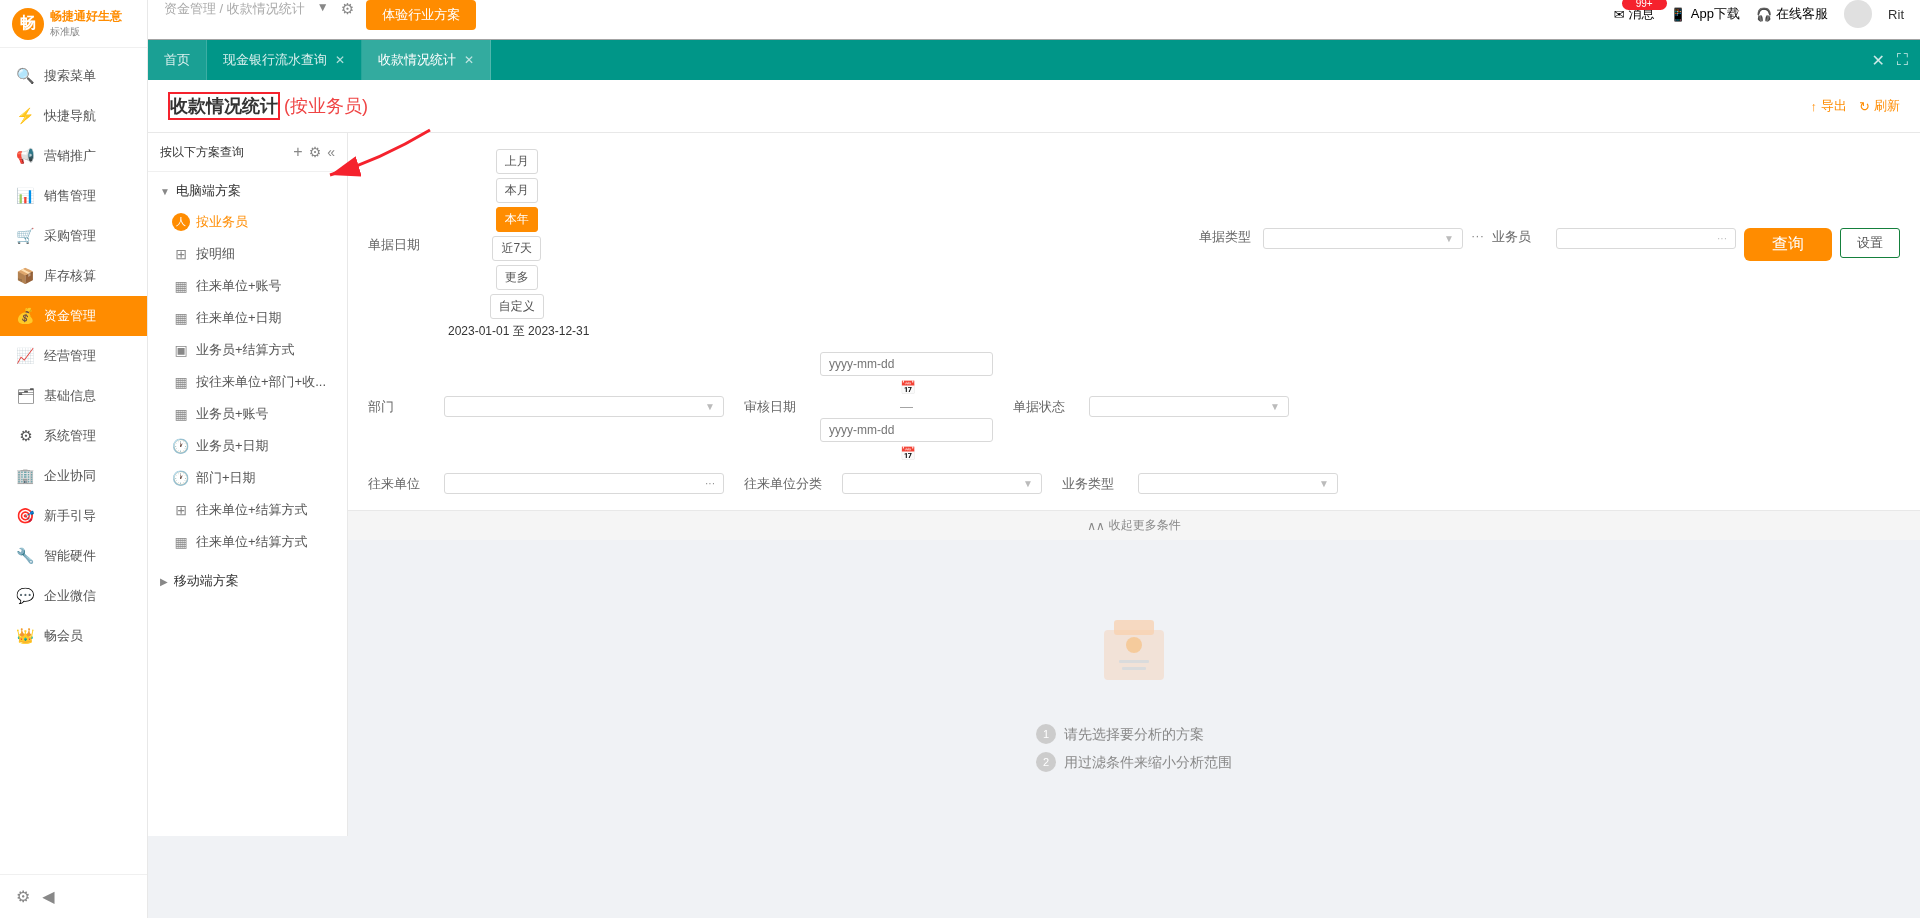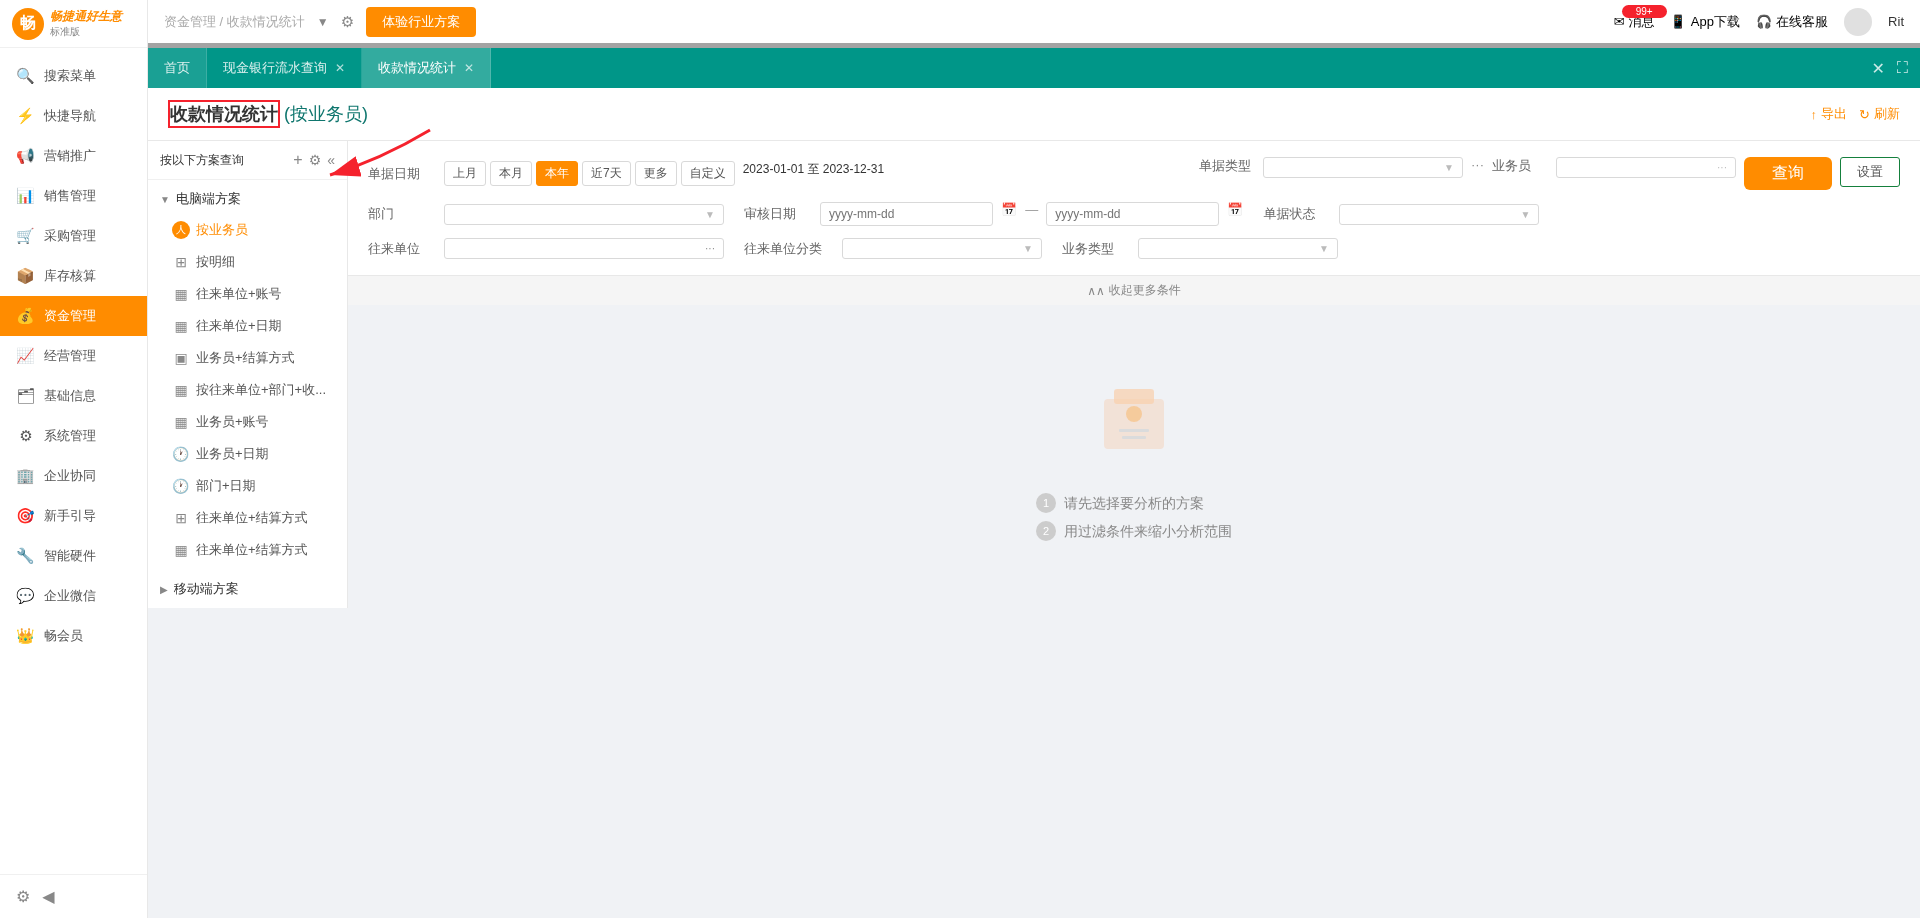--- a/index.html
+++ b/index.html
@@ -13,21 +13,21 @@
     .nav-item { display: flex; align-items: center; padding: 10px 16px; cursor: pointer; color: #555; font-size: 13px; transition: background 0.2s; }
     .nav-item.active { background: #ff8c00; color: #fff; border-radius: 0; }
     .nav-item .nav-icon { width: 20px; height: 20px; margin-right: 8px; display: flex; align-items: center; justify-content: center; font-size: 15px; flex-shrink: 0; }
     .sidebar-bottom { padding: 12px 16px; border-top: 1px solid #f0f0f0; display: flex; gap: 12px; align-items: center; }
     .sidebar-bottom-icon { color: #888; font-size: 16px; cursor: pointer; }
 
     
     .main { flex: 1; display: flex; flex-direction: column; overflow: hidden; }
 
     
-    .topbar { height: 48px; background: #fff; border-bottom: 5px solid #a3a3a3; display: flex; align-items: center; padding: 0 16px; gap: 12px; flex-shrink: 0; }
+    .topbar { height: 40px; background: #fff; border-bottom: 1px solid #a3a3a3; display: flex; align-items: flex-start; padding: 0 16px; gap: 12px; flex-shrink: 0; }
     .topbar-breadcrumb { display: flex; align-items: center; gap: 4px; color: #888; font-size: 13px; }
     .topbar-actions { margin-left: auto; display: flex; align-items: center; gap: 16px; }
     .btn-trial { background: #ff8c00; color: #fff; border: none; padding: 6px 16px; border-radius: 4px; cursor: pointer; font-size: 13px; }
     .topbar-msg { display: flex; align-items: center; gap: 4px; cursor: pointer; position: relative; }
     .badge-red { background: #f5222d; color: #fff; border-radius: 10px; font-size: 10px; padding: 1px 14px; position: absolute; top: -8px; right: -12px; }
     .avatar-placeholder { width: 28px; height: 28px; border-radius: 50%; background: #e0e0e0; }
     .gear-icon { color: #888; cursor: pointer; font-size: 15px; }
     .chevron-icon { color: #888; cursor: pointer; font-size: 12px; }
 
     
@@ -46,21 +46,21 @@
     .page-header { background: #fff; padding: 12px 20px; display: flex; align-items: center; border-bottom: 1px solid #e8e8e8; }
     .page-header-actions { margin-left: auto; display: flex; gap: 12px; align-items: center; }
     .btn-export { color: #ff8c00; background: #fff; border: none; cursor: pointer; font-size: 13px; display: flex; align-items: center; gap: 4px; }
     .btn-refresh { color: #ff8c00; background: #fff; border: none; cursor: pointer; font-size: 13px; display: flex; align-items: center; gap: 4px; }
 
     
     .filter-panel { background: #fff; margin: 0; padding: 16px 20px; border-bottom: 1px solid #e8e8e8; }
     .filter-row { display: flex; align-items: center; gap: 20px; margin-bottom: 12px; flex-wrap: wrap; }
     .filter-row:last-child { margin-bottom: 0; }
     .filter-label { color: #666; font-size: 13px; white-space: nowrap; min-width: 56px; }
-    .filter-date-group { display: flex; gap: 4px; }
+    .filter-date-group { display: flex; align-items: center; gap: 4px; flex-direction: column; }
     .date-btn { padding: 3px 8px; border: 1px solid #d9d9d9; background: #fff; cursor: pointer; border-radius: 3px; font-size: 12px; color: #555; }
     .date-btn.active { background: #ff8c00; color: #fff; border-color: #ff8c00; }
     .date-range { color: #333; font-size: 12px; margin-left: 4px; }
     .filter-select { border: 1px solid #d9d9d9; border-radius: 3px; padding: 4px 8px; background: #fff; min-width: 180px; display: flex; align-items: center; justify-content: space-between; cursor: pointer; }
     .filter-select-wide { min-width: 240px; }
     .select-placeholder { color: #bbb; font-size: 12px; }
     .select-arrow { color: #bbb; font-size: 10px; }
     .filter-input { border: 1px solid #d9d9d9; border-radius: 3px; padding: 4px 8px; background: #fff; min-width: 140px; color: #bbb; font-size: 12px; }
     .date-separator { color: #999; padding: 0 4px; }
     .date-picker-icon { color: #bbb; margin-left: 4px; cursor: pointer; }
@@ -94,21 +94,21 @@
     
     .highlight-box { border: 2px solid #f5222d; display: inline-block; }
   </style>
 </head>
 <body>
 
 <div class="sidebar">
   <div class="sidebar-logo">
     <div class="logo-icon">畅</div>
     <div>
-      <div style="font-size:12px;font-weight:bold;color:#ff8c00;font-style:italic;">畅捷通好生意</div>
+      <div style="font-size:12px;font-weight:bold;color:#ff8c00;">畅捷通好生意</div>
       <div style="font-size:10px;color:#888;">标准版</div>
     </div>
   </div>
   <div class="sidebar-nav">
     <div class="nav-item">
       <span class="nav-icon">🔍</span>
       <span>搜索菜单</span>
     </div>
     <div class="nav-item">
       <span class="nav-icon">⚡</span>
@@ -218,21 +218,21 @@
       <span class="tabs-right-icon">⛶</span>
     </div>
   </div>
 
   <div class="content">
 
     <div class="page-header">
       <span class="highlight-box">
         <span style="font-size:18px;font-weight:bold;color:#333;">收款情况统计</span>
       </span>
-      <span style="font-size:18px;color:#0f766e;margin-left:4px;">(按业务员)</span>
+      <span style="font-size:18px;color:#ef4444;margin-left:4px;">(按业务员)</span>
       <div class="page-header-actions">
         <button class="btn-export">
           <span>↑</span>
           <span>导出</span>
         </button>
         <button class="btn-refresh">
           <span>↻</span>
           <span>刷新</span>
         </button>
       </div>

